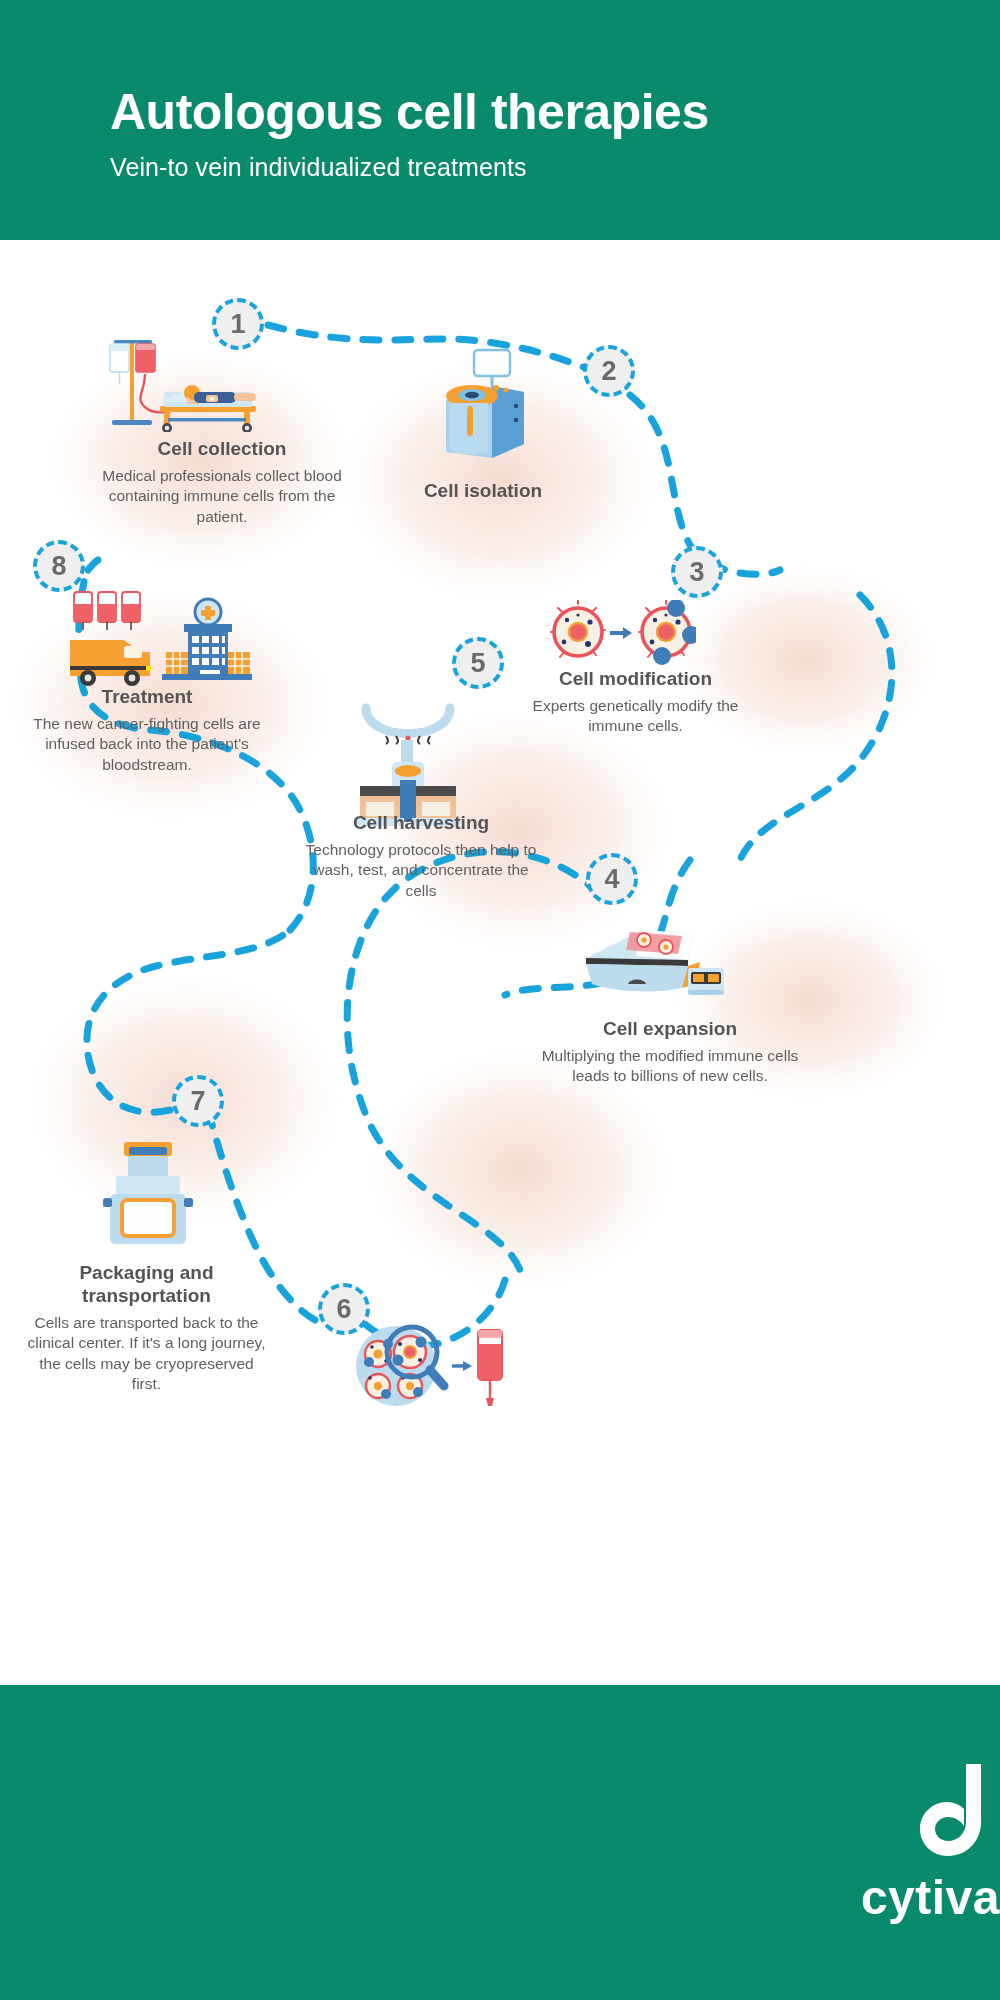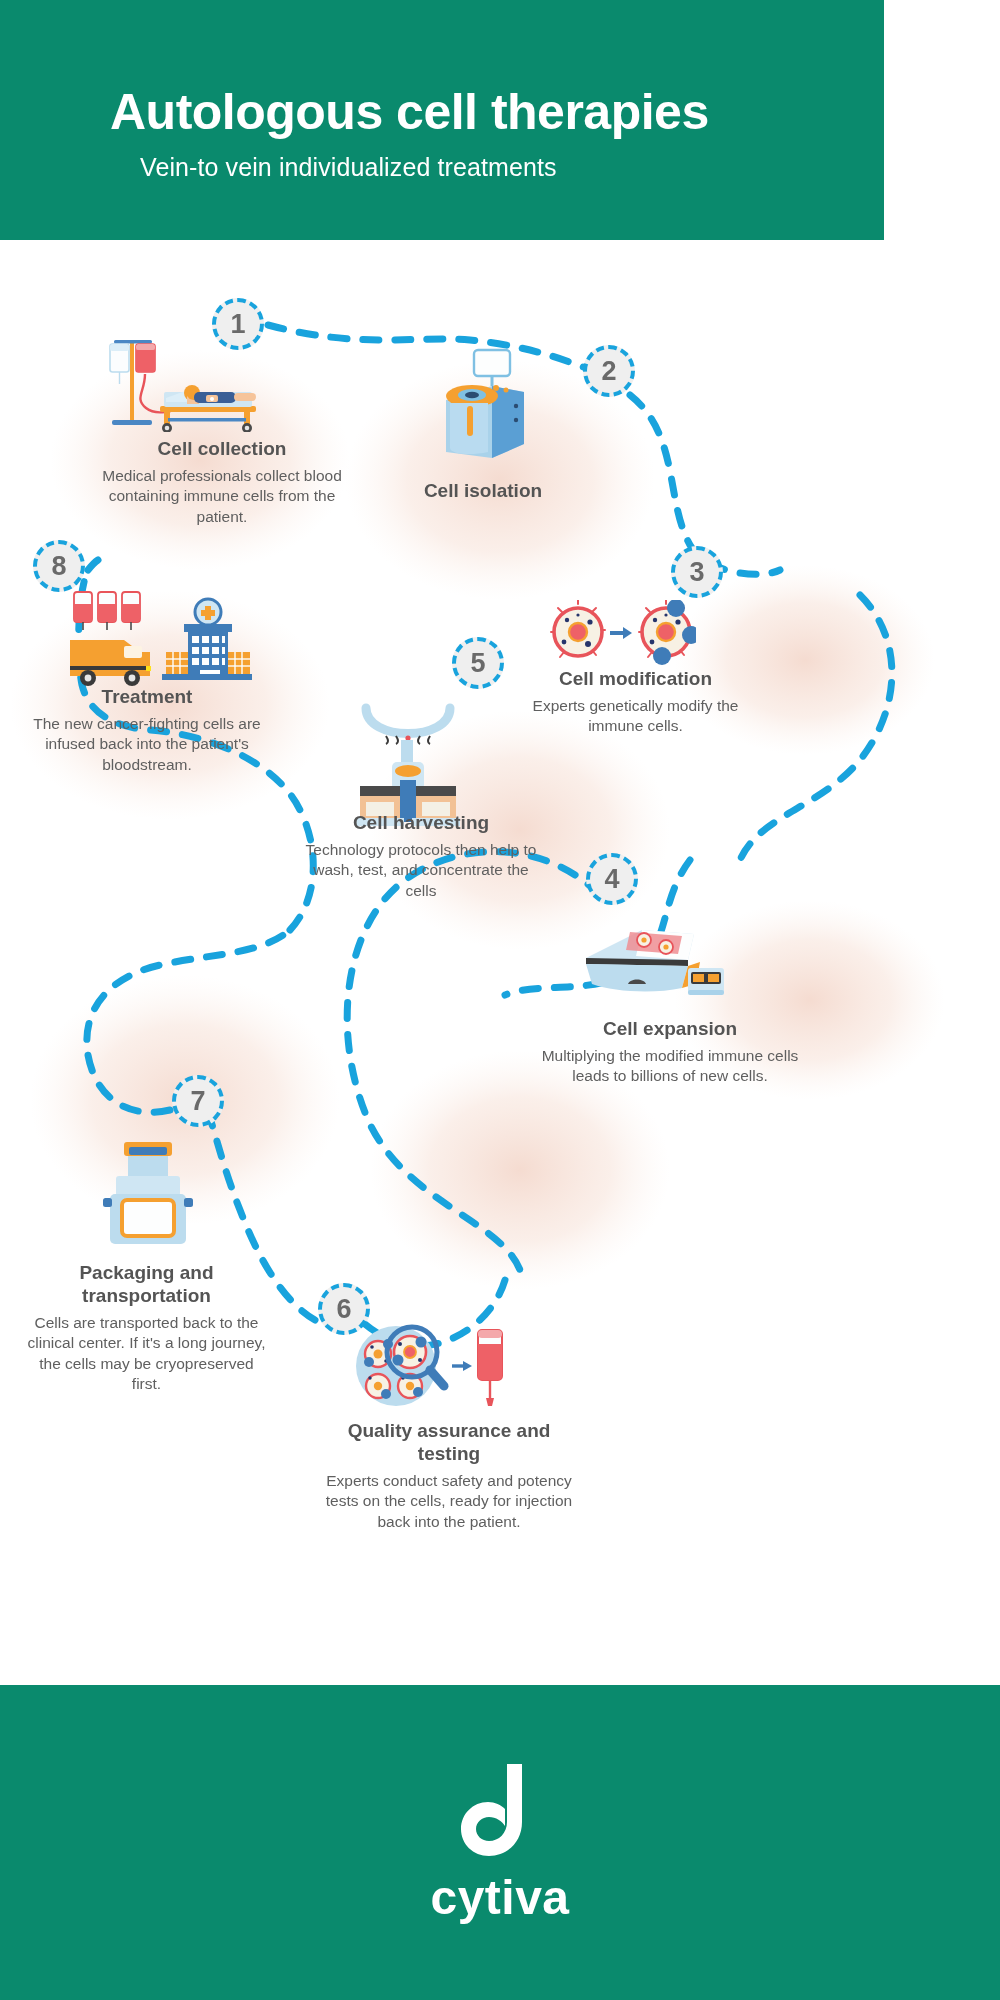--- a/index.html
+++ b/index.html
@@ -7,32 +7,31 @@
   body {
     font-family: "Liberation Sans", sans-serif;
     background: #ffffff;
     position: relative;
     overflow: hidden;
   }
   .page { position: relative; width: 1000px; height: 2000px; background: #fff; }
 
   
   .header {
-    position: absolute; left: 0; top: 0; width: 884px; height: 240px;
+    position: absolute; left: 0; top: 0; width: 1000px; height: 240px;
     background: #0a8a6d;
   }
   .header-inner { position: absolute; left: 110px; top: 86px; width: 800px; }
   .header-title {
     color: #ffffff; font-size: 50px; font-weight: bold; letter-spacing: -0.5px;
     line-height: 1.05;
   }
   .header-sub {
     color: #ffffff; font-size: 25px; font-weight: 400; margin-top: 14px;
     letter-spacing: 0.1px;
-    margin-left: 30px;
   }
 
   
   .canvas { position: absolute; left: 0; top: 240px; width: 1000px; height: 1445px; background: #fff; }
   .svg-layer { position: absolute; left: 0; top: 0; width: 1000px; height: 1445px; }
 
   
   .step-badge {
     position: absolute; width: 52px; height: 52px; border-radius: 50%;
     background: #efefef; border: 4px dashed #19a3dd;
@@ -49,21 +48,21 @@
   }
   .step-desc { font-size: 15.5px; color: #5f5f5f; line-height: 1.33; }
 
   
   .illus { position: absolute; z-index: 3; }
 
   
   .footer {
     position: absolute; left: 0; top: 1685px; width: 1000px; height: 315px;
     background: #0a8a6d; display: flex; flex-direction: column;
-    align-items: center; justify-content: center;
+    align-items: flex-end; justify-content: center;
   }
   .logo-mark { margin-bottom: 10px; }
   .logo-word {
     color: #ffffff; font-size: 48px; font-weight: bold; letter-spacing: 0.5px;
   }
 </style>
 </head>
 <body>
 
 <div class="page">
@@ -356,24 +355,20 @@
       <path d="M 104,46 L 118,46" stroke="#3f7cb8" stroke-width="3.4"></path>
       <path d="M 115,41 L 124,46 L 115,51 Z" fill="#3f7cb8"></path>
 
       <rect x="130" y="10" width="24" height="50" rx="4" fill="#fbfdfe" stroke="#e8545a" stroke-width="2"></rect>
       <path d="M 130,24 L 154,24 L 154,56 a 4 4 0 0 1 -4 4 L 134,60 a 4 4 0 0 1 -4 -4 Z" fill="#ee6167"></path>
       <rect x="130" y="10" width="24" height="8" rx="4" fill="#f4a8ab"></rect>
       <path d="M 142,60 L 142,78" stroke="#e8545a" stroke-width="2.4"></path>
       <path d="M 138,78 L 146,78 L 144,86 L 140,86 Z" fill="#e8545a"></path>
     </svg>
 
-    <div class="step-text" style="left:318px; top:1180px; width:262px;">
-      <div class="step-title">Quality assurance and testing</div>
-      <div class="step-desc">Experts conduct safety and potency tests on the cells, ready for injection back into the patient.</div>
-    </div>
 
     <div class="step-badge" style="left:172px; top:835px;">
       <span>7</span>
     </div>
 
     <svg class="illus" style="left:98px; top:898px; width:100px; height:110px;" viewBox="0 0 100 110">
       <rect x="26" y="4" width="48" height="14" rx="3" fill="#f5a030"></rect>
       <rect x="31" y="9" width="38" height="8" rx="2" fill="#3f7cb8"></rect>
       <rect x="30" y="18" width="40" height="20" fill="#bcdcee"></rect>
       <rect x="18" y="38" width="64" height="20" rx="3" fill="#cfe6f3"></rect>

